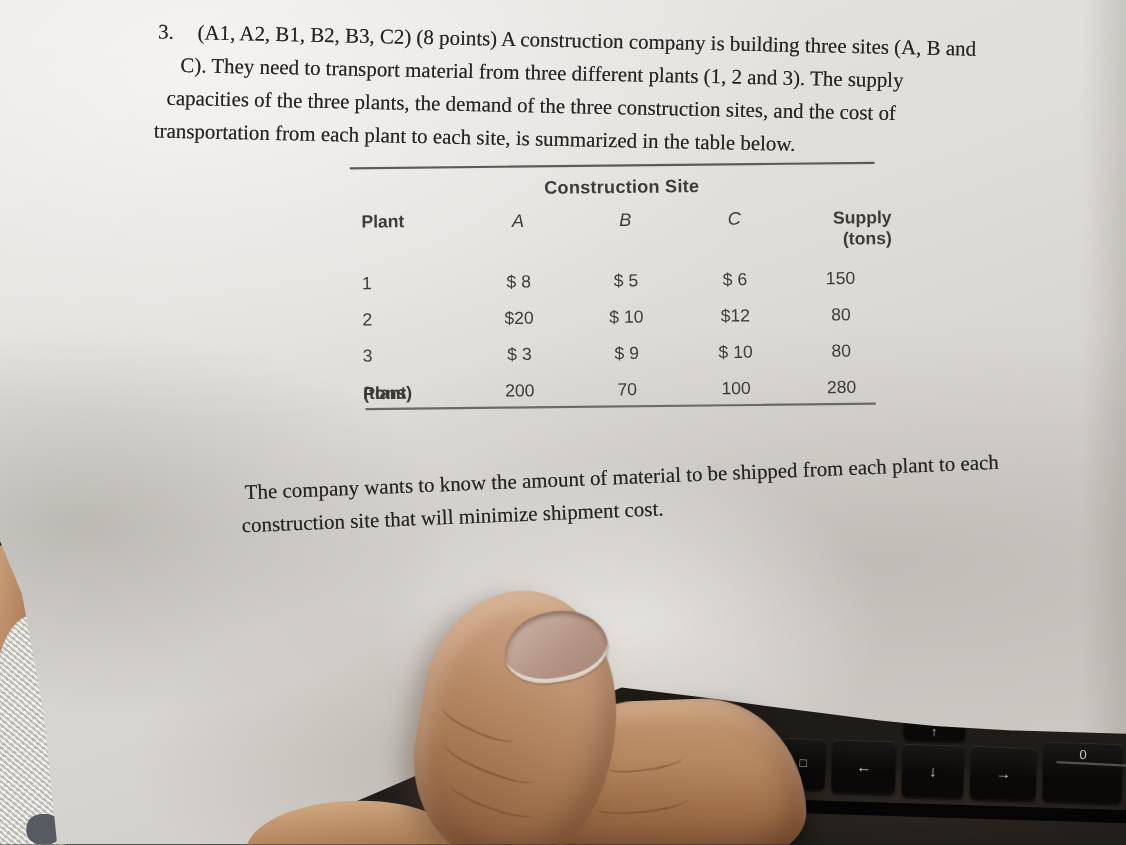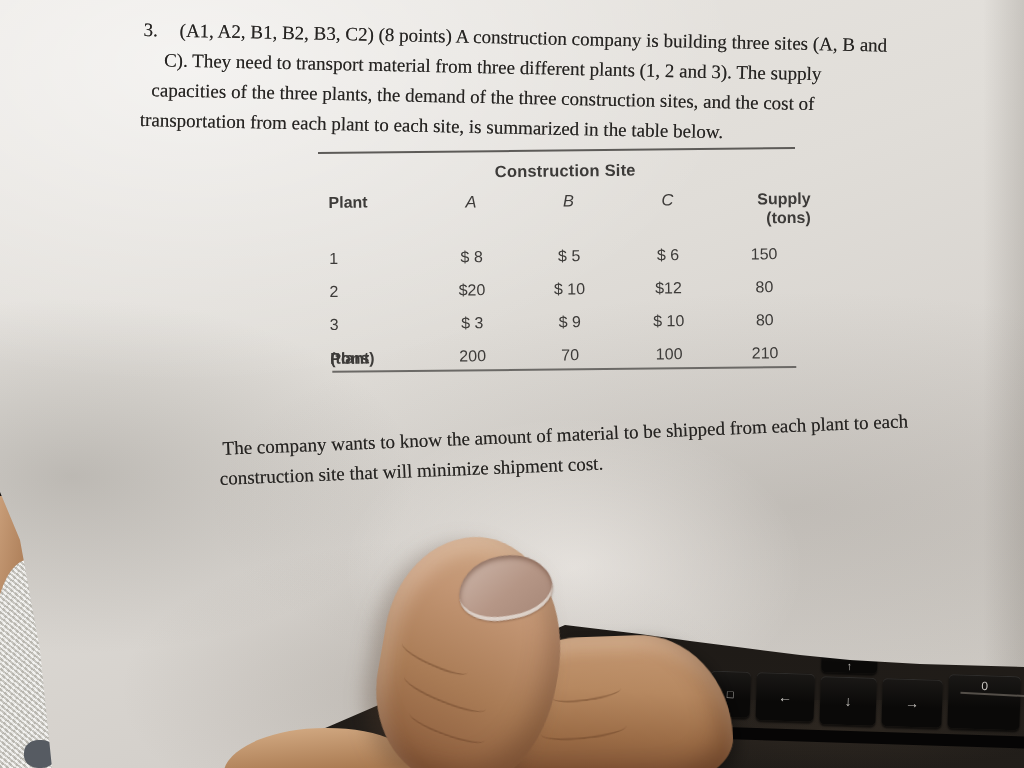--- a/index.html
+++ b/index.html
@@ -195,21 +195,21 @@
       </div>
 
       <div class="trow demand">
         <div class="c cp bold">
           <div>Plant</div>
           <div>(tons)</div>
         </div>
         <div class="c cs">200</div>
         <div class="c cs">70</div>
         <div class="c cs">100</div>
-        <div class="c cs">210</div>
+        <div class="c cs">280</div>
       </div>
 
       <div class="rule rule-bottom"></div>
     </div>
 
     <div class="footer">
       <div class="pline f1">The company wants to know the amount of material to be shipped from each plant to each</div>
       <div class="pline f2">construction site that will minimize shipment cost.</div>
     </div>
   </div>

